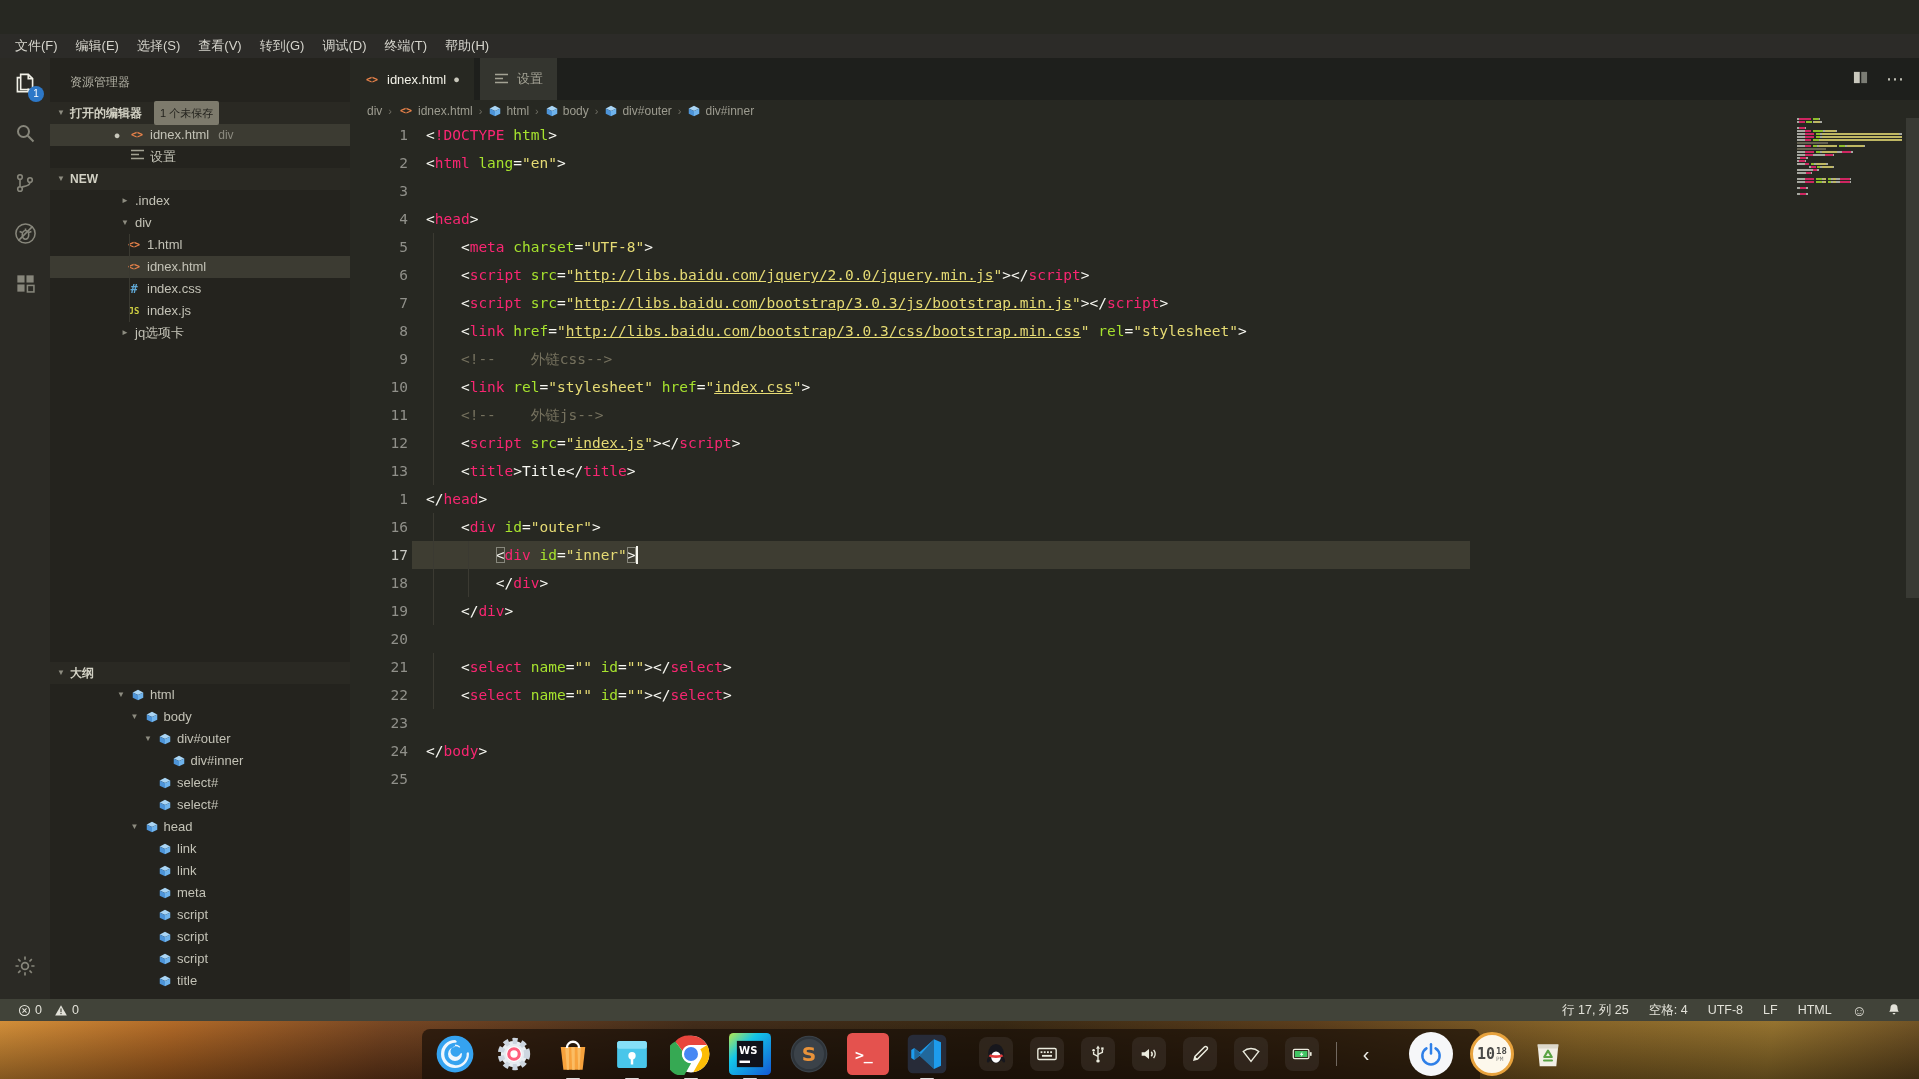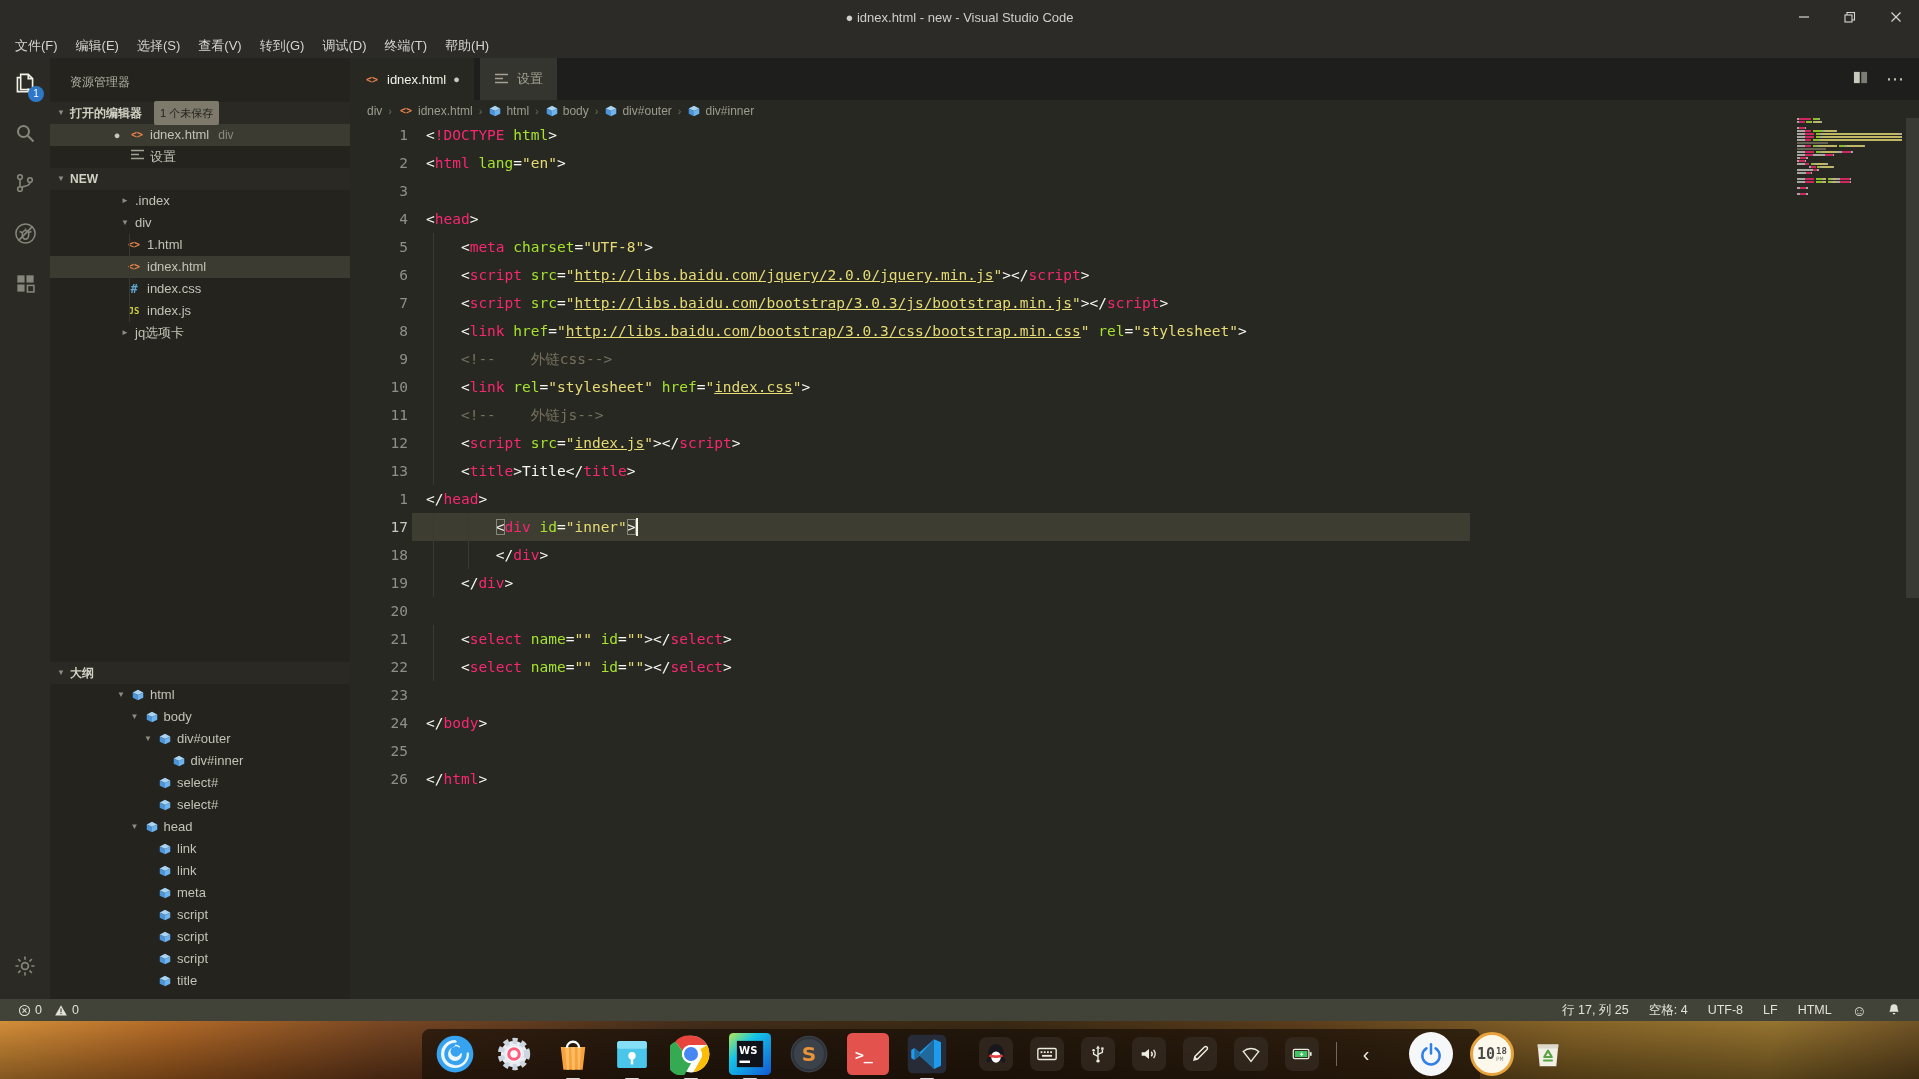--- a/index.html
+++ b/index.html
@@ -95,41 +95,20 @@
   .clock .mcol { display:flex; flex-direction:column; line-height:1; }
   .clock .mm { font-size:9px; font-weight:bold; }
   .clock .ap { font-size:6px; color:#8a8a85; }
   .trash-btn { width:36px; height:36px; flex:none; }
 </style>
 </head>
 <body>
 
 <div class="screen">
 
-  <div class="titlebar">
-    <div class="title">● idnex.html - new - Visual Studio Code</div>
-    <div class="win-controls">
-      <div class="win-btn">
-          <svg width="12" height="12" viewBox="0 0 12 12">
-            <path d="M1 6h10" stroke="currentColor" stroke-width="1.2" fill="none"></path>
-          </svg>
-        </div>
-      <div class="win-btn">
-          <svg width="12" height="12" viewBox="0 0 12 12" fill="none" stroke="currentColor" stroke-width="1.1">
-            <rect x="3" y="1.5" width="7.5" height="7.5"></rect>
-            <rect x="1" y="4" width="7" height="7" fill="#2c2b28"></rect>
-          </svg>
-        </div>
-      <div class="win-btn">
-          <svg width="12" height="12" viewBox="0 0 12 12">
-            <path d="M1.5 1.5l9 9M10.5 1.5l-9 9" stroke="currentColor" stroke-width="1.2"></path>
-          </svg>
-        </div>
-    </div>
-  </div>
 
   <div class="menubar" id="menubar">
       <div class="menu-item">文件(F)</div>
       <div class="menu-item">编辑(E)</div>
       <div class="menu-item">选择(S)</div>
       <div class="menu-item">查看(V)</div>
       <div class="menu-item">转到(G)</div>
       <div class="menu-item">调试(D)</div>
       <div class="menu-item">终端(T)</div>
       <div class="menu-item">帮助(H)</div>
@@ -488,30 +467,30 @@
           <div class="line"><span class="ln">5</span><div class="ig" style="left: 83px;"></div><span class="lt"><span class="pn">    &lt;</span><span class="tg">meta</span><span class="pn"> </span><span class="at">charset</span><span class="pn">=</span><span class="st">"UTF-8"</span><span class="pn">&gt;</span></span></div>
           <div class="line"><span class="ln">6</span><div class="ig" style="left: 83px;"></div><span class="lt"><span class="pn">    &lt;</span><span class="tg">script</span><span class="pn"> </span><span class="at">src</span><span class="pn">=</span><span class="st">"</span><span class="ur">http://libs.baidu.com/jquery/2.0.0/jquery.min.js</span><span class="st">"</span><span class="pn">&gt;&lt;/</span><span class="tg">script</span><span class="pn">&gt;</span></span></div>
           <div class="line"><span class="ln">7</span><div class="ig" style="left: 83px;"></div><span class="lt"><span class="pn">    &lt;</span><span class="tg">script</span><span class="pn"> </span><span class="at">src</span><span class="pn">=</span><span class="st">"</span><span class="ur">http://libs.baidu.com/bootstrap/3.0.3/js/bootstrap.min.js</span><span class="st">"</span><span class="pn">&gt;&lt;/</span><span class="tg">script</span><span class="pn">&gt;</span></span></div>
           <div class="line"><span class="ln">8</span><div class="ig" style="left: 83px;"></div><span class="lt"><span class="pn">    &lt;</span><span class="tg">link</span><span class="pn"> </span><span class="at">href</span><span class="pn">=</span><span class="st">"</span><span class="ur">http://libs.baidu.com/bootstrap/3.0.3/css/bootstrap.min.css</span><span class="st">"</span><span class="pn"> </span><span class="at">rel</span><span class="pn">=</span><span class="st">"stylesheet"</span><span class="pn">&gt;</span></span></div>
           <div class="line"><span class="ln">9</span><div class="ig" style="left: 83px;"></div><span class="lt"><span class="cm">    &lt;!--    外链css--&gt;</span></span></div>
           <div class="line"><span class="ln">10</span><div class="ig" style="left: 83px;"></div><span class="lt"><span class="pn">    &lt;</span><span class="tg">link</span><span class="pn"> </span><span class="at">rel</span><span class="pn">=</span><span class="st">"stylesheet"</span><span class="pn"> </span><span class="at">href</span><span class="pn">=</span><span class="st">"</span><span class="ur">index.css</span><span class="st">"</span><span class="pn">&gt;</span></span></div>
           <div class="line"><span class="ln">11</span><div class="ig" style="left: 83px;"></div><span class="lt"><span class="cm">    &lt;!--    外链js--&gt;</span></span></div>
           <div class="line"><span class="ln">12</span><div class="ig" style="left: 83px;"></div><span class="lt"><span class="pn">    &lt;</span><span class="tg">script</span><span class="pn"> </span><span class="at">src</span><span class="pn">=</span><span class="st">"</span><span class="ur">index.js</span><span class="st">"</span><span class="pn">&gt;&lt;/</span><span class="tg">script</span><span class="pn">&gt;</span></span></div>
           <div class="line"><span class="ln">13</span><div class="ig" style="left: 83px;"></div><span class="lt"><span class="pn">    &lt;</span><span class="tg">title</span><span class="pn">&gt;</span><span class="tx">Title</span><span class="pn">&lt;/</span><span class="tg">title</span><span class="pn">&gt;</span></span></div>
           <div class="line"><span class="ln">1</span><span class="lt"><span class="pn">&lt;/</span><span class="tg">head</span><span class="pn">&gt;</span></span></div>
+          <div class="line"><span class="ln">16</span><div class="ig" style="left: 83px;"></div><span class="lt"><span class="pn">    &lt;</span><span class="tg">div</span><span class="pn"> </span><span class="at">id</span><span class="pn">=</span><span class="st">"outer"</span><span class="pn">&gt;</span></span></div>
           <div class="line active"><div class="hl"></div><span class="ln">17</span><div class="ig" style="left: 83px;"></div><div class="ig" style="left: 118px;"></div><span class="lt"><span class="pn">        </span><span class="pn bm">&lt;</span><span class="tg">div</span><span class="pn"> </span><span class="at">id</span><span class="pn">=</span><span class="st">"inner"</span><span class="pn bm">&gt;</span><span class="cursor"></span></span></div>
           <div class="line"><span class="ln">18</span><div class="ig" style="left: 83px;"></div><div class="ig" style="left: 118px;"></div><span class="lt"><span class="pn">        &lt;/</span><span class="tg">div</span><span class="pn">&gt;</span></span></div>
           <div class="line"><span class="ln">19</span><div class="ig" style="left: 83px;"></div><span class="lt"><span class="pn">    &lt;/</span><span class="tg">div</span><span class="pn">&gt;</span></span></div>
           <div class="line"><span class="ln">20</span><span class="lt"></span></div>
           <div class="line"><span class="ln">21</span><div class="ig" style="left: 83px;"></div><span class="lt"><span class="pn">    &lt;</span><span class="tg">select</span><span class="pn"> </span><span class="at">name</span><span class="pn">=</span><span class="st">""</span><span class="pn"> </span><span class="at">id</span><span class="pn">=</span><span class="st">""</span><span class="pn">&gt;&lt;/</span><span class="tg">select</span><span class="pn">&gt;</span></span></div>
           <div class="line"><span class="ln">22</span><div class="ig" style="left: 83px;"></div><span class="lt"><span class="pn">    &lt;</span><span class="tg">select</span><span class="pn"> </span><span class="at">name</span><span class="pn">=</span><span class="st">""</span><span class="pn"> </span><span class="at">id</span><span class="pn">=</span><span class="st">""</span><span class="pn">&gt;&lt;/</span><span class="tg">select</span><span class="pn">&gt;</span></span></div>
           <div class="line"><span class="ln">23</span><span class="lt"></span></div>
           <div class="line"><span class="ln">24</span><span class="lt"><span class="pn">&lt;/</span><span class="tg">body</span><span class="pn">&gt;</span></span></div>
           <div class="line"><span class="ln">25</span><span class="lt"></span></div>
-          <div class="line"><span class="ln">26</span><span class="lt"><span class="pn">&lt;/</span><span class="tg">html</span><span class="pn">&gt;</span></span></div>
         </div>
       <div class="minimap" id="minimap">
           <div class="mm-row" style="top: 0px; left: 4px; width: 109px;">
             <span class="mm-seg" style="left: 0px; width: 1.55px; background: rgb(200, 200, 194);"></span>
             <span class="mm-seg" style="left: 1.55px; width: 12.4px; background: rgb(249, 38, 114);"></span>
             <span class="mm-seg" style="left: 15.5px; width: 6.2px; background: rgb(166, 226, 46);"></span>
             <span class="mm-seg" style="left: 21.7px; width: 1.55px; background: rgb(200, 200, 194);"></span>
           </div>
           <div class="mm-row" style="top: 3px; left: 4px; width: 109px;">
             <span class="mm-seg" style="left: 0px; width: 1.55px; background: rgb(200, 200, 194);"></span>

